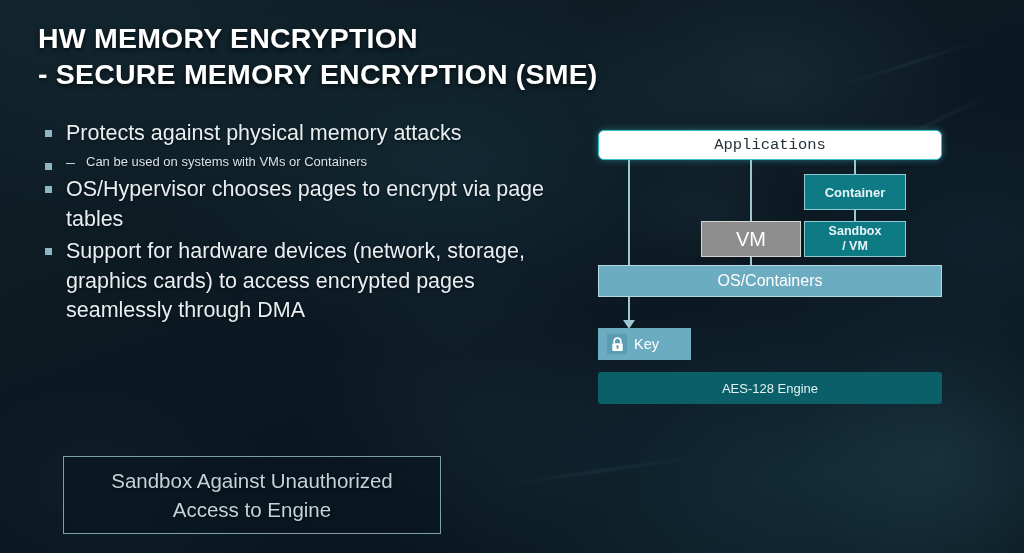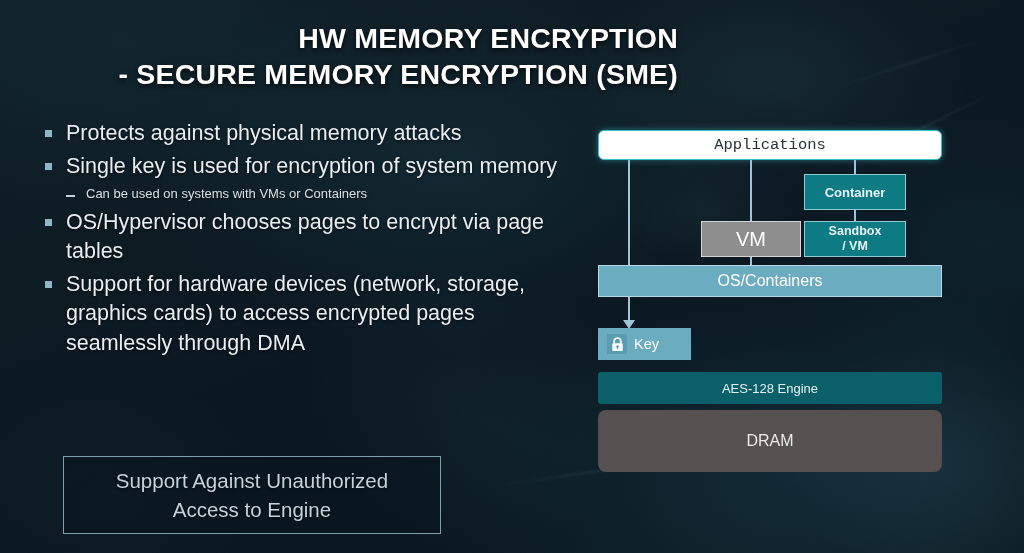--- a/index.html
+++ b/index.html
@@ -53,21 +53,20 @@
     position: absolute;
     left: 38px;
     top: 20px;
     width: 640px;
     color: #ffffff;
     font-weight: bold;
     font-size: 28.5px;
     line-height: 1.28;
     letter-spacing: 0.2px;
     text-shadow: 0 2px 5px rgba(0,0,0,0.75);
-    text-align: right;
   }
   #title .line { display: block; white-space: nowrap; }
 
   
   #bullets {
     position: absolute;
     left: 40px;
     top: 119px;
     width: 545px;
   }
@@ -285,42 +284,41 @@
 
   <div id="bullets">
 
     <div class="bullet-row">
       <span class="bullet-mark"></span>
       <span class="bullet-text">Protects against physical memory attacks</span>
     </div>
 
     <div class="bullet-row">
       <span class="bullet-mark"></span>
-      <span class="bullet-text">Single key is used for encryption of system memory</span>
     </div>
     <div class="sub-row">
       <span class="sub-dash"></span>
       <span class="sub-text">Can be used on systems with VMs or Containers</span>
     </div>
 
     <div class="bullet-row">
       <span class="bullet-mark"></span>
       <span class="bullet-text">OS/Hypervisor chooses pages to encrypt via page tables</span>
     </div>
 
     <div class="bullet-row">
       <span class="bullet-mark"></span>
       <span class="bullet-text">Support for hardware devices (network, storage, graphics cards) to access encrypted pages seamlessly through DMA</span>
     </div>
 
   </div>
 
   <div id="callout">
     <div class="ctext">
-      <span>Support Against Unauthorized</span><br>
+      <span>Sandbox Against Unauthorized</span><br>
       <span>Access to Engine</span>
     </div>
   </div>
 
   <div id="diagram">
 
     <div class="connector c-left"></div>
     <div class="connector c-mid"></div>
     <div class="connector c-mid2"></div>
     <div class="connector c-right"></div>
@@ -361,19 +359,16 @@
           <rect x="5.9" y="9.6" width="1.2" height="2.5" fill="#5a9cb2"></rect>
         </svg>
       </span>
       <span>Key</span>
     </div>
 
     <div class="dbox" id="box-aes">
       <span>AES-128 Engine</span>
     </div>
 
-    <div class="dbox" id="box-dram">
-      <span>DRAM</span>
-    </div>
 
   </div>
 
 </div>
 
 </body></html>

